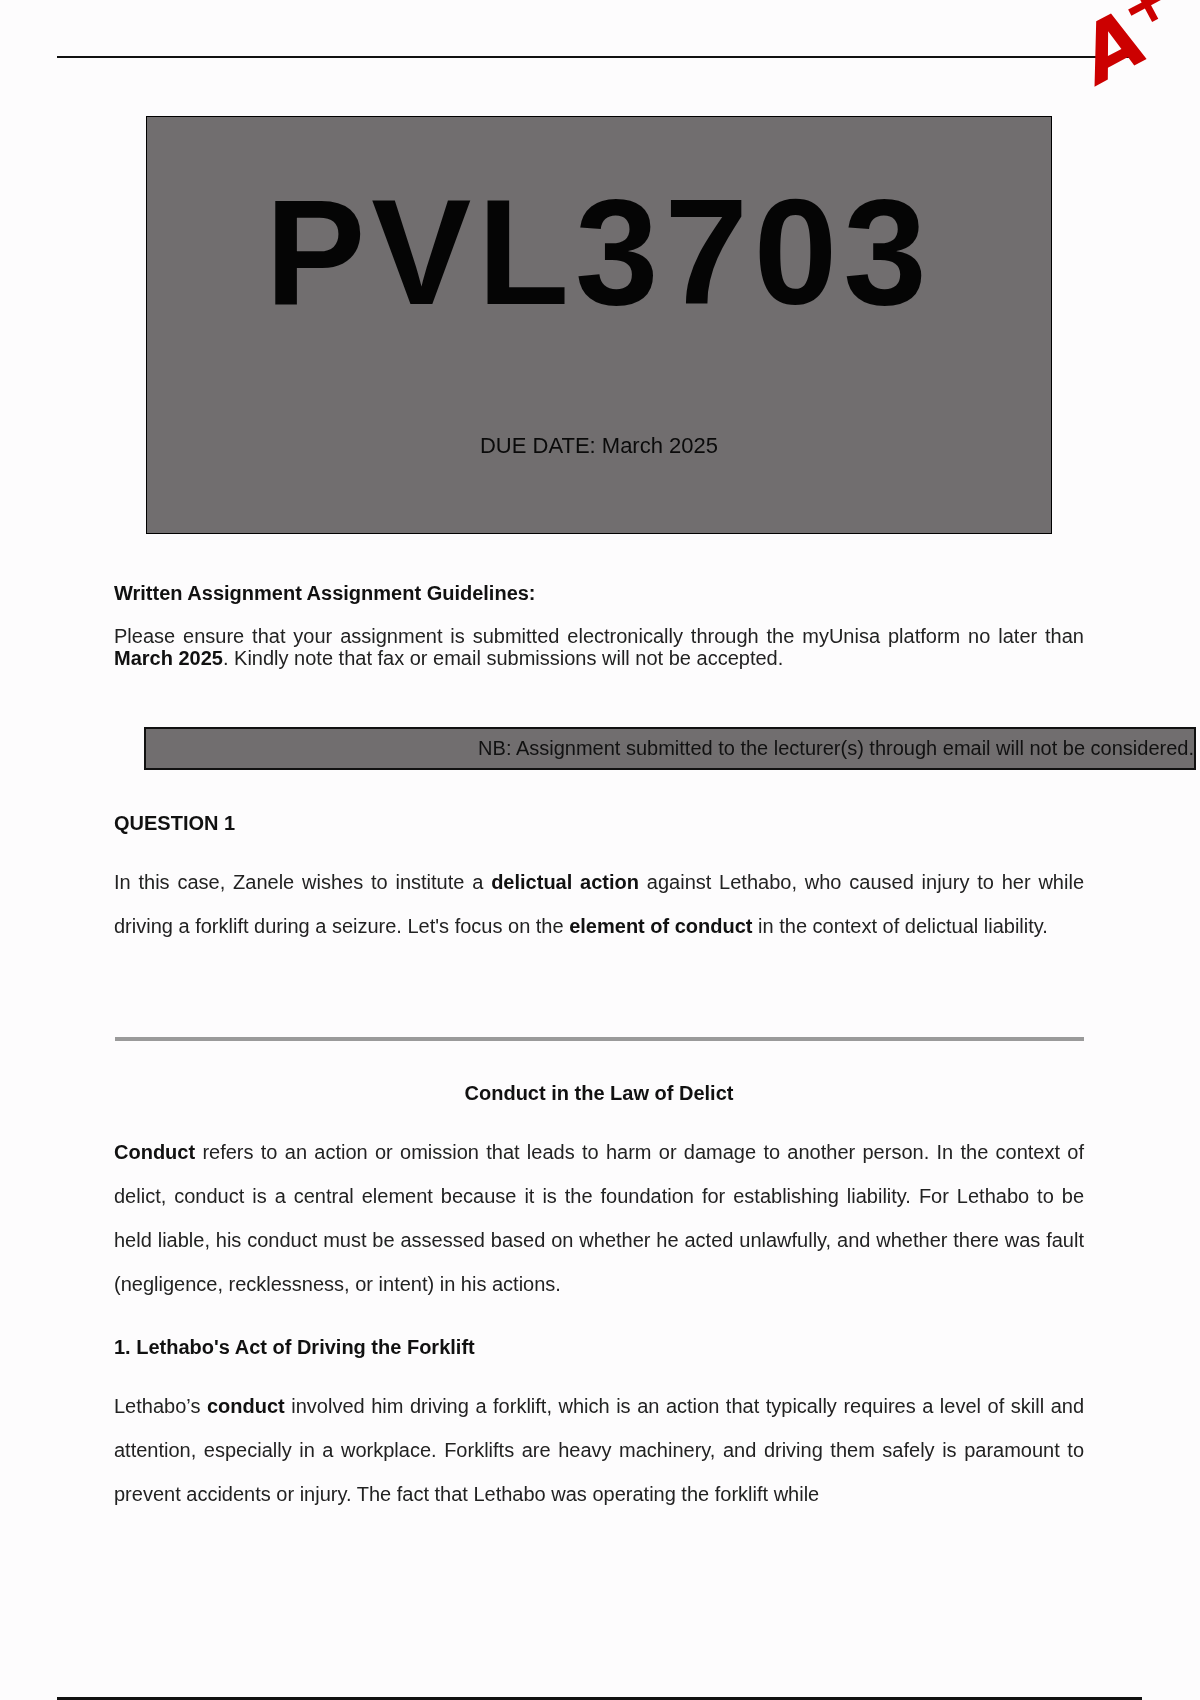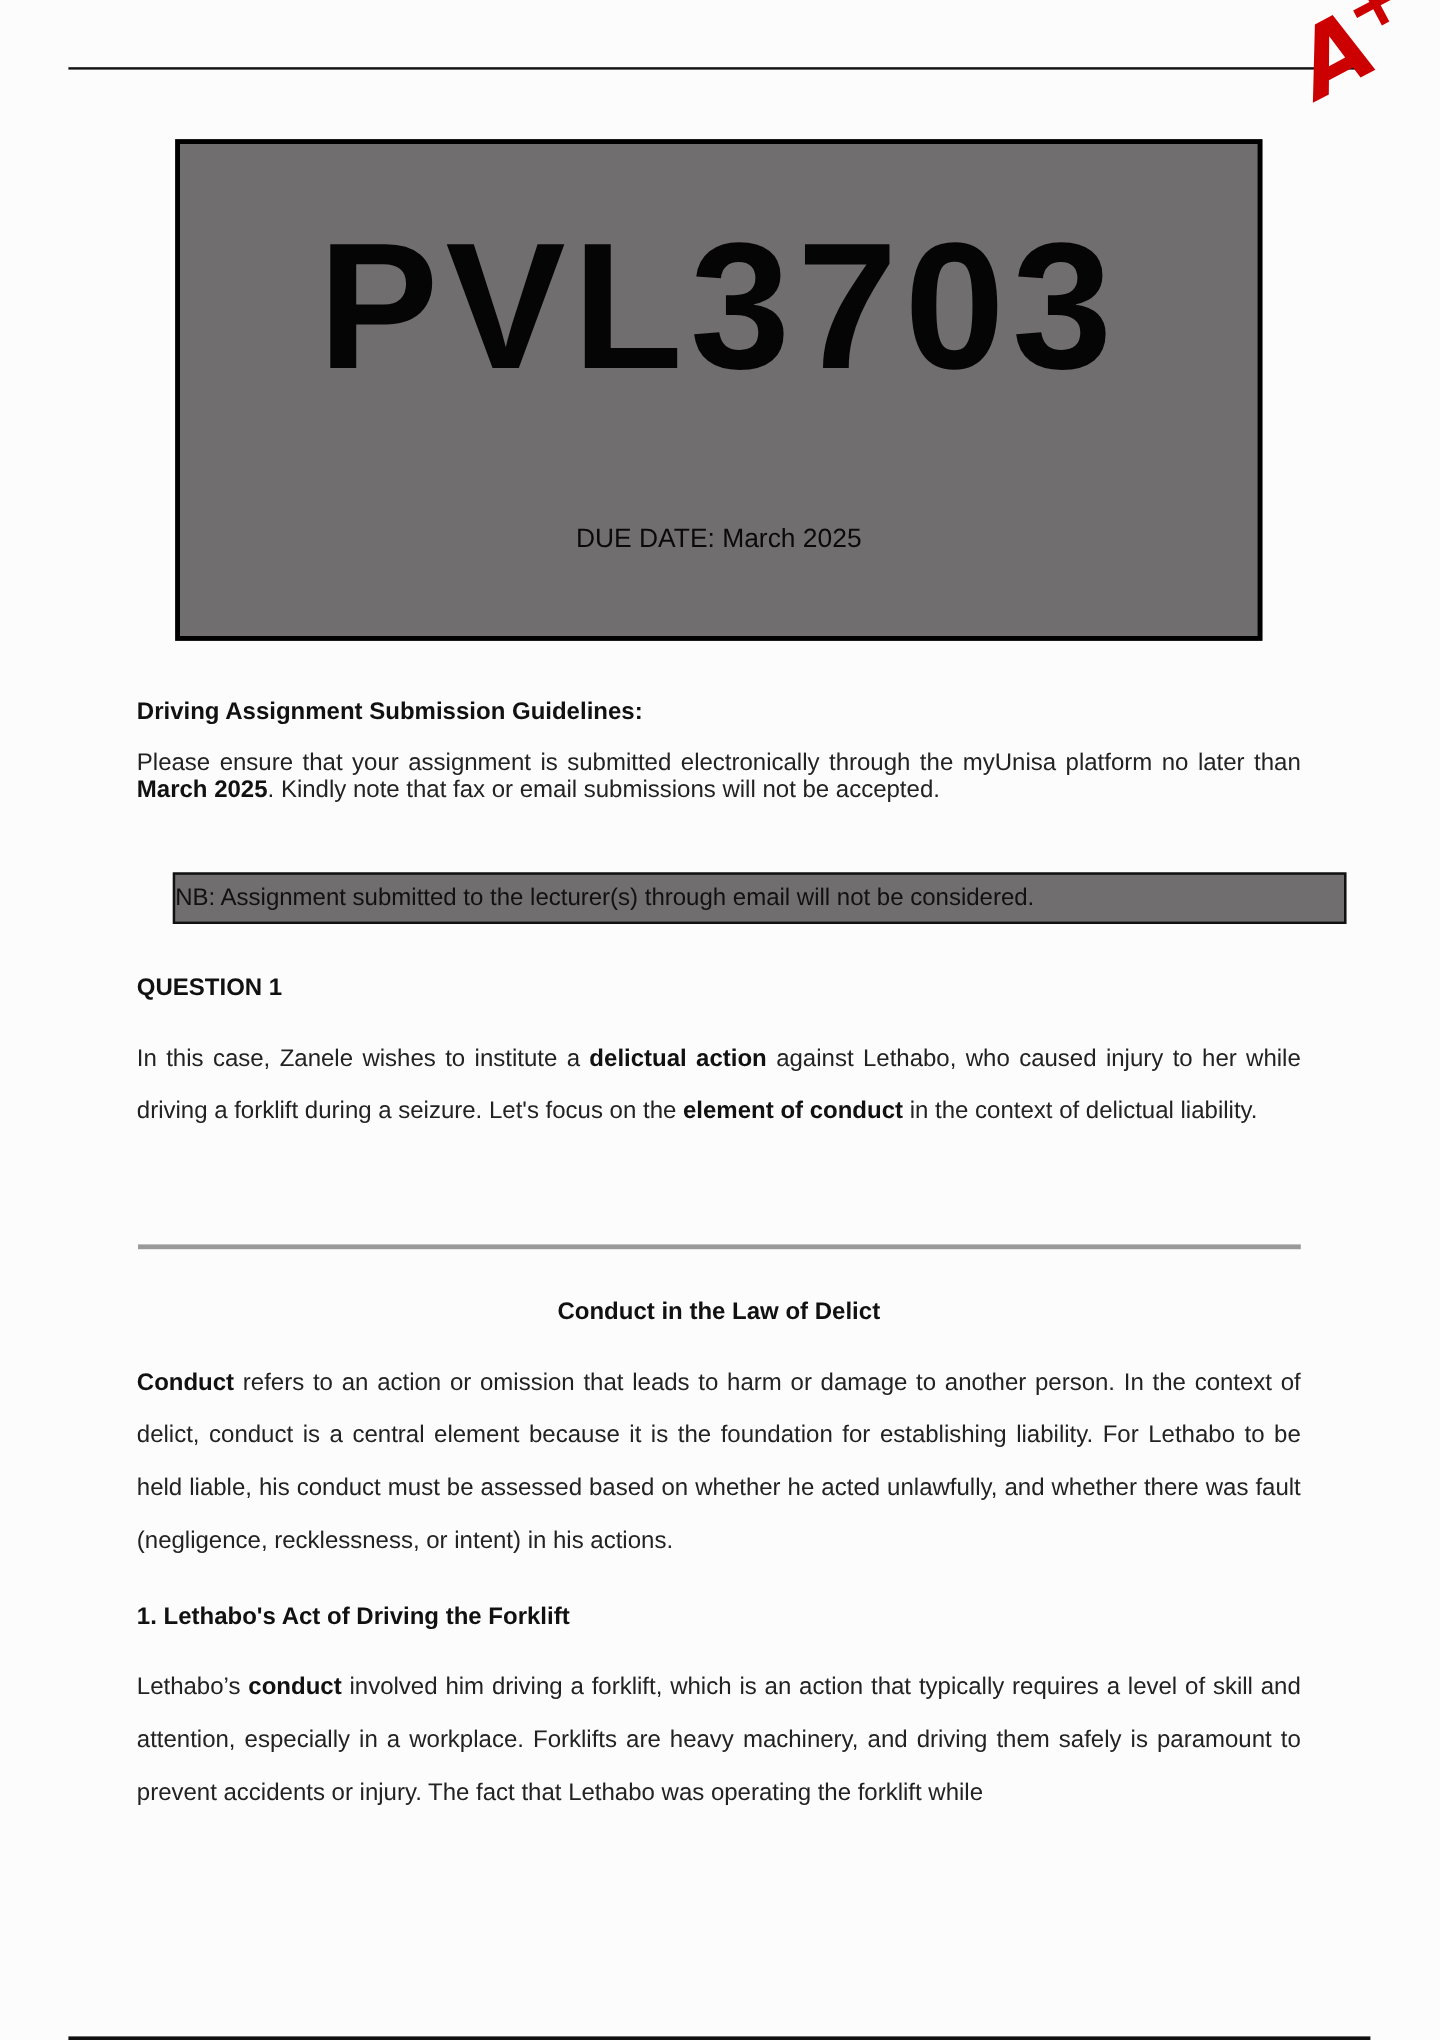--- a/index.html
+++ b/index.html
@@ -10,51 +10,51 @@
   .rule-top { position: absolute; left: 57px; top: 56px; width: 1085px; height: 2px; background: #111; }
   .rule-bottom { position: absolute; left: 57px; top: 1697px; width: 1085px; height: 3px; background: #111; }
   .grade {
     position: absolute; left: 1068px; top: 26px; color: #cc0000; font-family: "DejaVu Sans", sans-serif;
     font-weight: bold; transform: rotate(-28deg); transform-origin: left top;
   }
   .grade .a { font-size: 78px; line-height: 1; font-style: italic; }
   .grade .plus { font-size: 60px; position: relative; top: -30px; left: -6px; }
   .cover {
     position: absolute; left: 146px; top: 116px; width: 906px; height: 418px;
-    background: #716e6f; border: 4px solid #000000; box-sizing: border-box; text-align: center;
+    background: #716e6f; border: 1px solid #000000; box-sizing: border-box; text-align: center;
   }
   .cover .code { position: absolute; left: 0; right: 0; top: 60px; font-size: 150px; font-weight: bold; letter-spacing: 6px; color: #050505; line-height: 1; }
   .cover .assign { position: absolute; left: 0; right: 0; top: 236px; font-size: 28px; font-weight: bold; color: #0a0a0a; }
   .cover .due { position: absolute; left: 0; right: 0; top: 316px; font-size: 22px; font-weight: normal; color: #0a0a0a; }
   .body-text { position: absolute; left: 114px; width: 970px; font-family: "Liberation Sans", sans-serif; font-size: 20px; color: #222; }
   .h { font-weight: bold; color: #111; font-size: 20px; }
   .p { line-height: 44px; text-align: justify; }
   .p.tight { line-height: 22px; }
   .nb {
-    position: absolute; left: 144px; top: 727px; width: 978px; height: 43px; box-sizing: border-box;
-    background: #716e6f; border: 2px solid #111; text-align: left; line-height: 39px; font-size: 20px; color: #111;
+    position: absolute; left: 144px; top: 727px; width: 1052px; height: 43px; box-sizing: border-box;
+    background: #716e6f; border: 2px solid #111; text-align: right; line-height: 39px; font-size: 20px; color: #111;
   }
   .hr { position: absolute; left: 115px; top: 1037px; width: 969px; height: 4px; background: #9a9a9a; }
   b { color: #111; }
 </style>
 </head>
 <body>
 
 <div class="rule-top"></div>
 
 <div class="grade">
   <span class="a">A</span><span class="plus">+</span>
 </div>
 
 <div class="cover">
   <div class="code">PVL3703</div>
   <div class="due">DUE DATE: March 2025</div>
 </div>
 
-<div class="body-text h" style="top:582px;">Driving Assignment Submission Guidelines:</div>
+<div class="body-text h" style="top:582px;">Written Assignment Assignment Guidelines:</div>
 <div class="body-text p tight" style="top:625px;"><span>Please ensure that your assignment is submitted electronically through the myUnisa platform no later than </span><b>March 2025</b><span>. Kindly note that fax or email submissions will not be accepted.</span></div>
 
 <div class="nb">NB: Assignment submitted to the lecturer(s) through email will not be considered.</div>
 
 <div class="body-text h" style="top:812px;">QUESTION 1</div>
 <div class="body-text p" style="top:860px;"><span>In this case, Zanele wishes to institute a </span><b>delictual action</b><span> against Lethabo, who caused injury to her while driving a forklift during a seizure. Let's focus on the </span><b>element of conduct</b><span> in the context of delictual liability.</span></div>
 
 <div class="hr"></div>
 
 <div class="body-text h" style="top:1082px;text-align:center;">Conduct in the Law of Delict</div>

